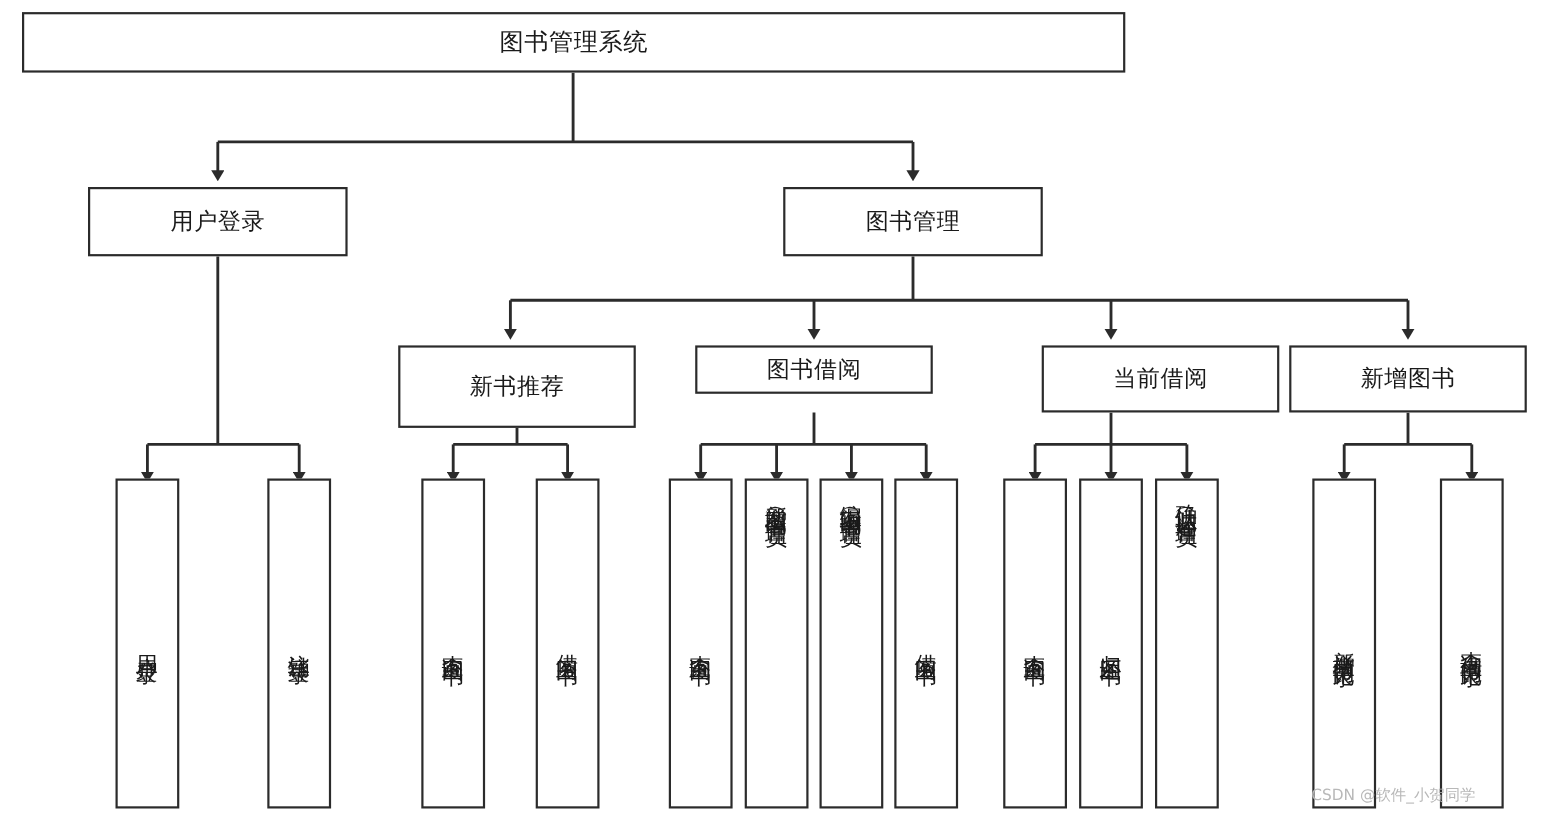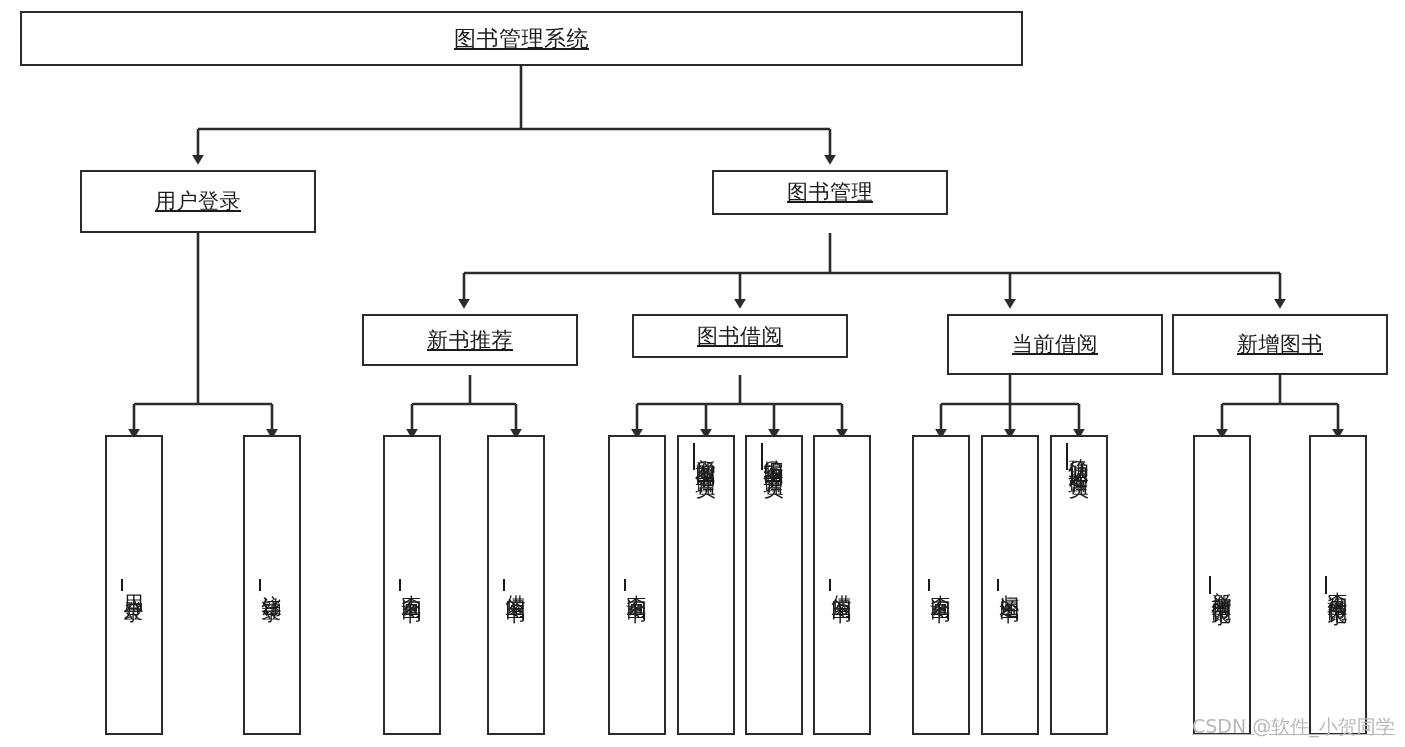--- a/index.html
+++ b/index.html
@@ -34,21 +34,20 @@
     justify-content: center;
     color: #1a1a1a;
     z-index: 2;
   }
   .node .label {
     display: block;
     text-align: center;
     line-height: 1.18;
     letter-spacing: 0.5px;
     white-space: nowrap;
-    text-decoration: underline;
   }
   
   .node.horiz .label {
     font-size: 21px;
   }
   .node.root .label {
     font-size: 22px;
   }
   
   .node.vert {
@@ -66,26 +65,25 @@
   }
   
   .node.vert.centered {
     align-items: center;
     padding-top: 0;
   }
   .watermark {
     position: absolute;
     left: 1192px;
     top: 714px;
-    font-size: 19px;
+    font-size: 14px;
     color: #b8b8b8;
     white-space: nowrap;
     z-index: 5;
     font-family: "DejaVu Sans", "Liberation Sans", sans-serif;
-    text-decoration: underline;
   }
 </style>
 </head>
 <body>
 
 <div id="canvas">
 
   <svg id="connectors" viewBox="0 0 1405 747" xmlns="http://www.w3.org/2000/svg">
     <defs>
       <marker id="arrow" markerWidth="10" markerHeight="12" refX="1.2" refY="6" orient="auto" markerUnits="userSpaceOnUse">
@@ -136,25 +134,25 @@
     </g>
   </svg>
 
   <div class="node root horiz" style="left:20px; top:11px; width:1003px; height:55px;">
     <span class="label">图书管理系统</span>
   </div>
 
   <div class="node horiz" style="left:80px; top:170px; width:236px; height:63px;">
     <span class="label">用户登录</span>
   </div>
-  <div class="node horiz" style="left:712px; top:170px; width:236px; height:45px;">
+  <div class="node horiz" style="left:712px; top:170px; width:236px; height:63px;">
     <span class="label">图书管理</span>
   </div>
 
-  <div class="node horiz" style="left:362px; top:314px; width:216px; height:52px;">
+  <div class="node horiz" style="left:362px; top:314px; width:216px; height:75px;">
     <span class="label">新书推荐</span>
   </div>
   <div class="node horiz" style="left:632px; top:314px; width:216px; height:44px;">
     <span class="label">图书借阅</span>
   </div>
   <div class="node horiz" style="left:947px; top:314px; width:216px; height:61px;">
     <span class="label">当前借阅</span>
   </div>
   <div class="node horiz" style="left:1172px; top:314px; width:216px; height:61px;">
     <span class="label">新增图书</span>

